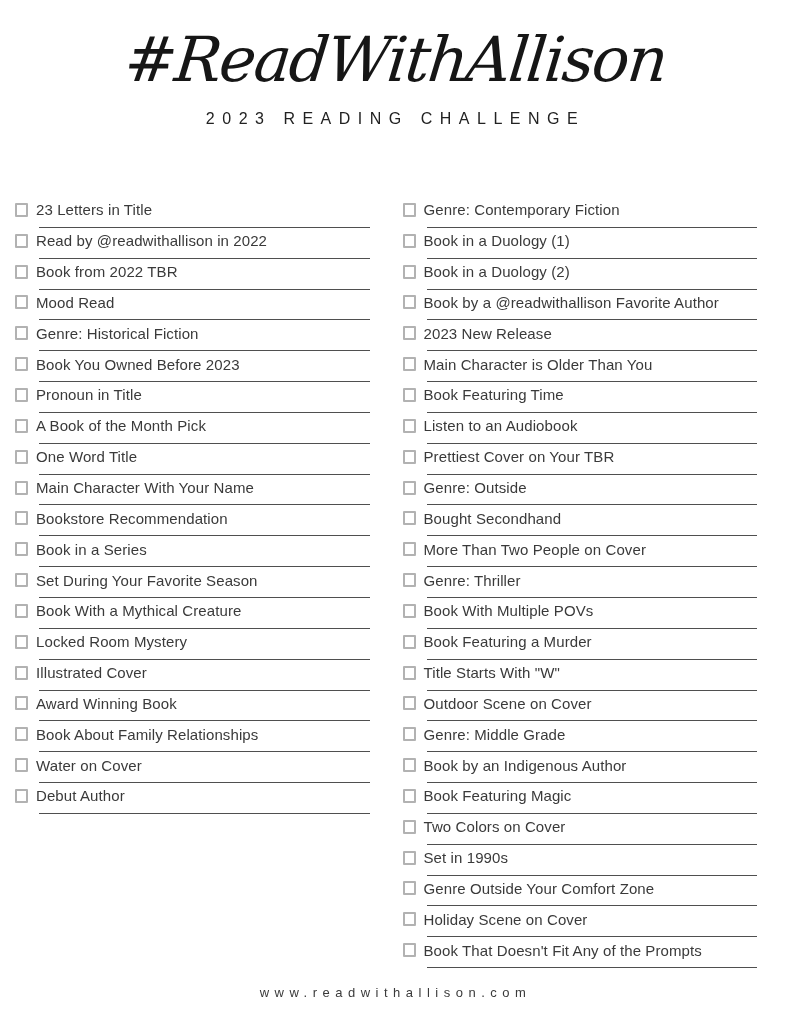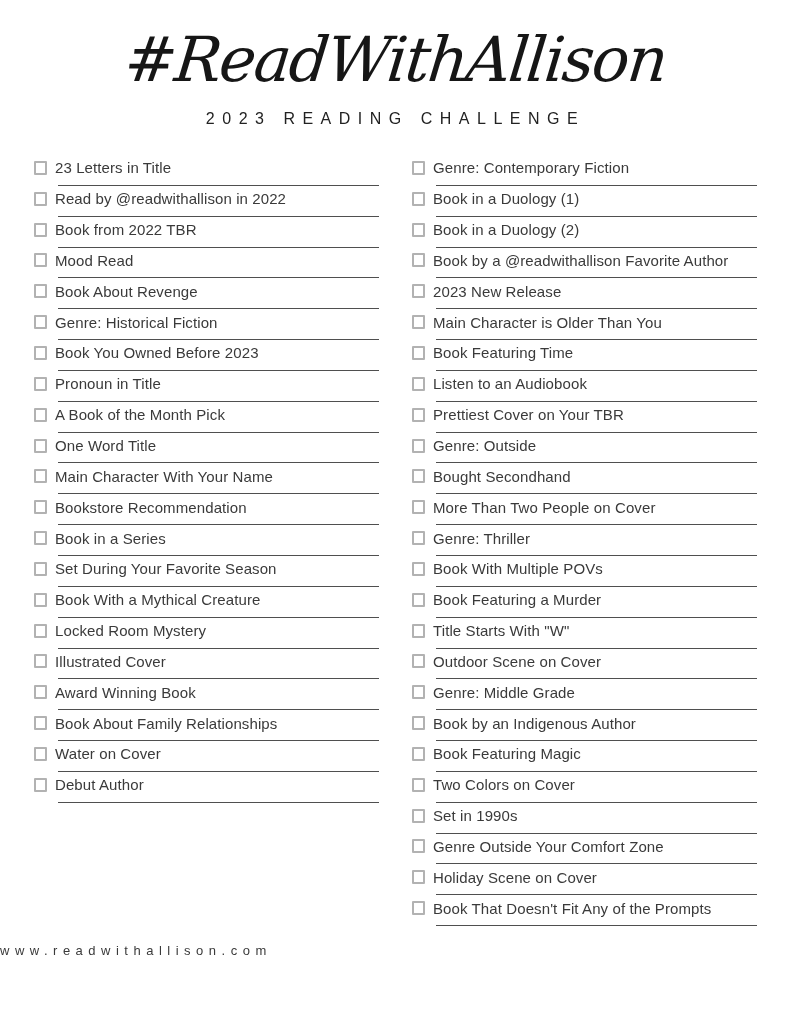--- a/index.html
+++ b/index.html
@@ -40,23 +40,24 @@
     margin-top: 0;
     font-size: 16px;
     letter-spacing: 7.5px;
     color: #222222;
     white-space: nowrap;
   }
 
   
   .columns {
     display: flex;
-    padding: 3px 34px 0 34px;
+    padding: 3px 34px 0 15px;
     gap: 33px;
     flex: 0 0 auto;
+    margin-top: 42px;
   }
   .col { flex: 1 1 0; }
 
   .item {
     position: relative;
     height: 30.85px;
     display: flex;
     align-items: center;
     padding-bottom: 5px;
   }
@@ -81,21 +82,21 @@
   .label {
     font-size: 15px;
     letter-spacing: 0.1px;
     color: #3a3a3a;
     white-space: nowrap;
   }
 
   
   .footer {
     margin-top: 17px;
-    text-align: left;
+    text-align: center;
     font-size: 13px;
     letter-spacing: 5.5px;
     color: #3a3a3a;
   }
 </style>
 </head>
 <body>
 
 <div class="page">
 
@@ -117,24 +118,20 @@
         <div class="item">
     <span class="checkbox"></span>
     <span class="label">Book from 2022 TBR</span>
   </div>
         <div class="item">
     <span class="checkbox"></span>
     <span class="label">Mood Read</span>
   </div>
         <div class="item">
     <span class="checkbox"></span>
-    <span class="label">Book About Revenge</span>
-  </div>
-        <div class="item">
-    <span class="checkbox"></span>
     <span class="label">Genre: Historical Fiction</span>
   </div>
         <div class="item">
     <span class="checkbox"></span>
     <span class="label">Book You Owned Before 2023</span>
   </div>
         <div class="item">
     <span class="checkbox"></span>
     <span class="label">Pronoun in Title</span>
   </div>

